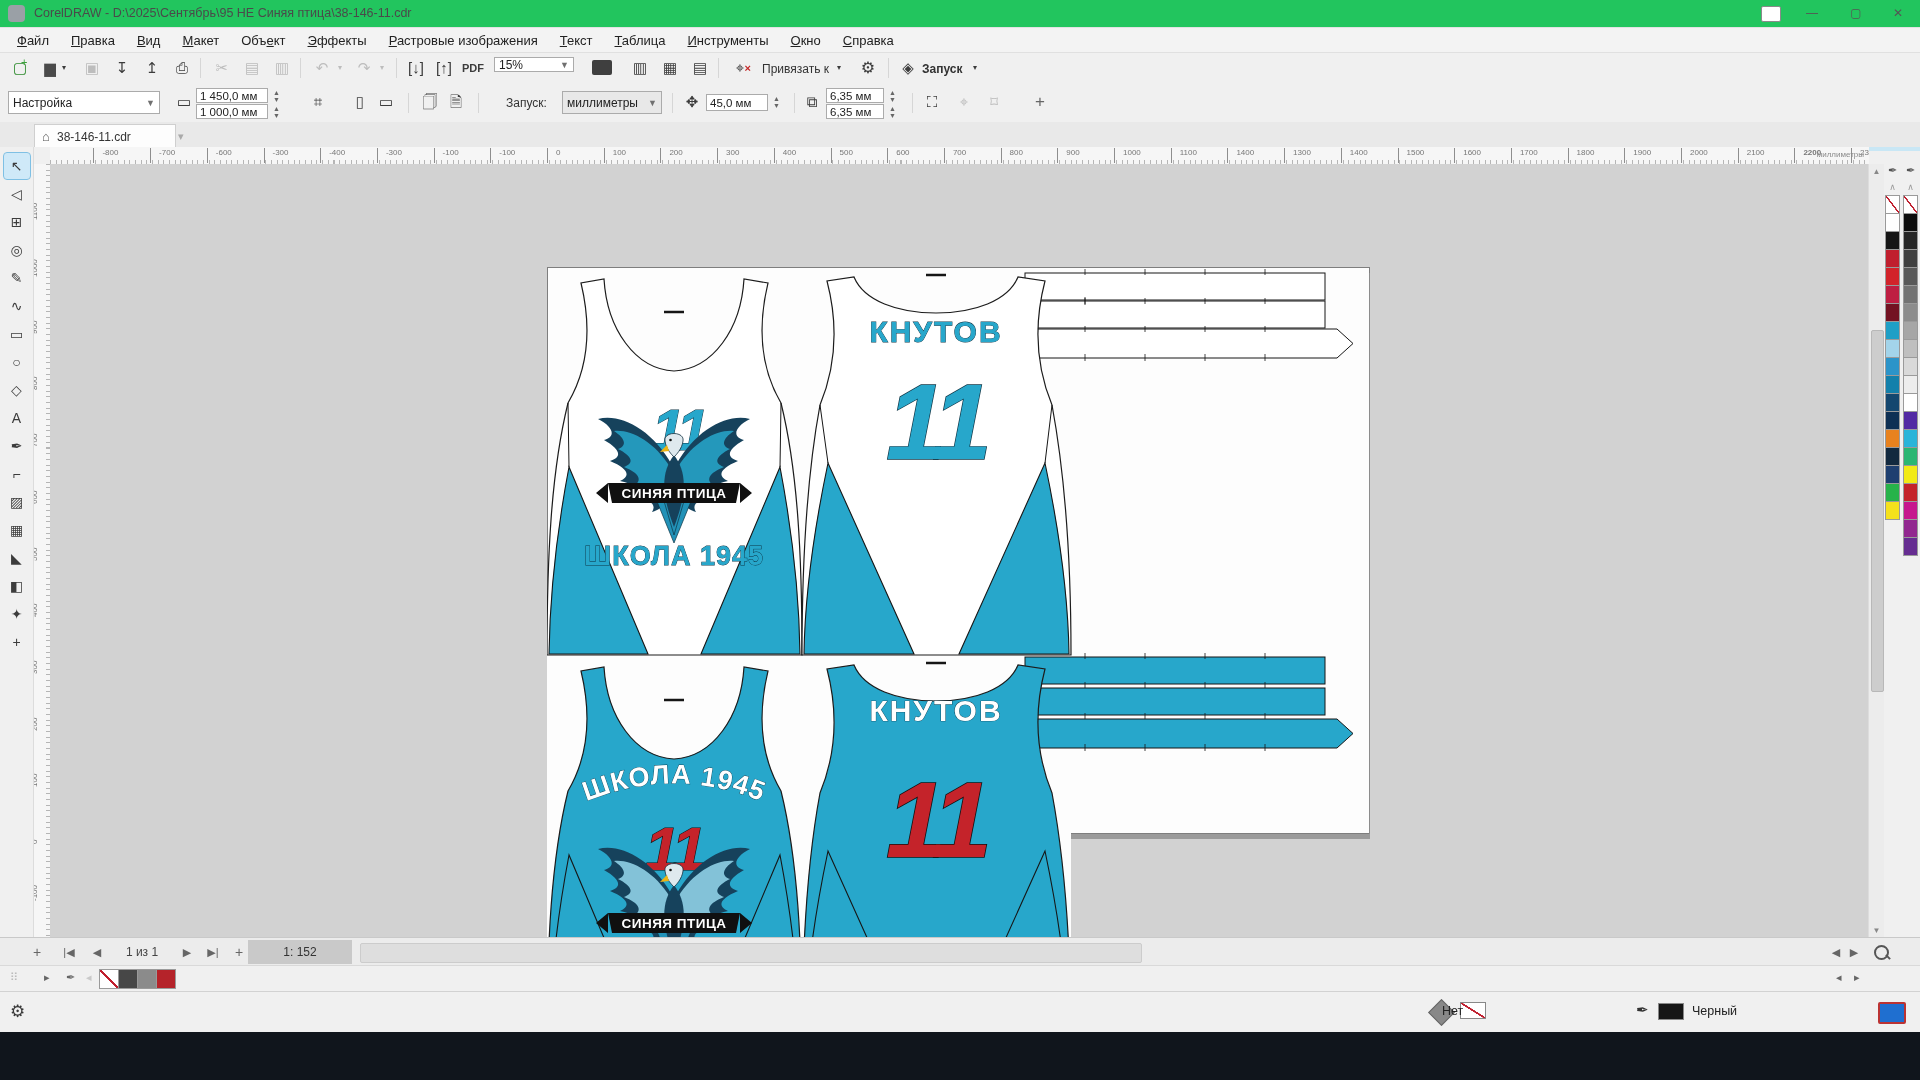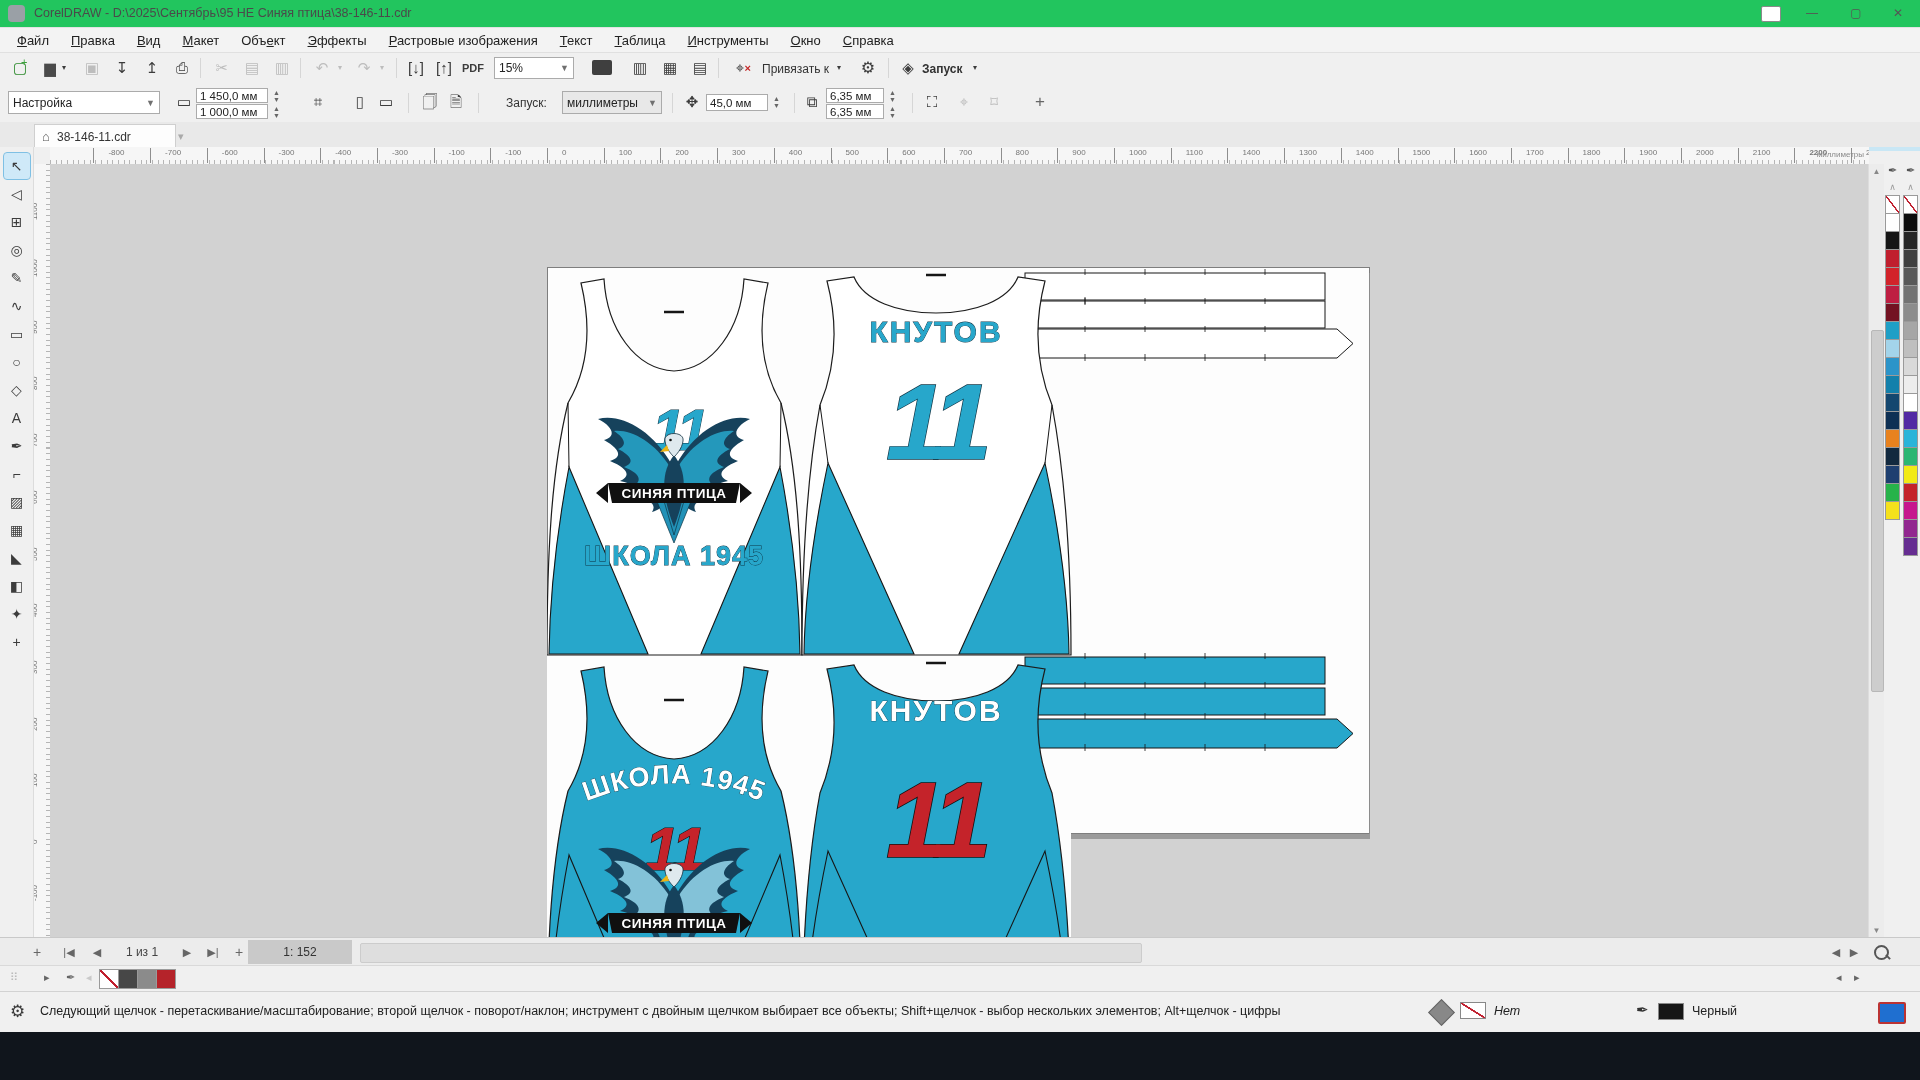--- a/index.html
+++ b/index.html
@@ -40,21 +40,21 @@
   
   .docbar{position:absolute;left:0;top:122px;right:0;height:25px;background:#e9e9e9;border-bottom:4px solid #c9e7f5;}
   .doctab{position:absolute;left:34px;top:2px;width:140px;height:23px;background:#fdfdfd;border:1px solid #cfcfcf;border-bottom:none;
           display:flex;align-items:center;font-size:12px;color:#333;}
   .doctab .home{width:22px;text-align:center;color:#555;font-size:13px;}
 
   
   .hruler{position:absolute;left:50px;top:147px;right:51px;height:17px;background:#f6f6f6;border-bottom:1px solid #b7b7b7;overflow:hidden;}
   .hruler .minor{position:absolute;bottom:0;left:0;right:0;height:4px;
       background:repeating-linear-gradient(90deg,#b5b5b5 0 1px,transparent 1px 5.67px);}
-  .hlab{position:absolute;top:1px;height:15px;border-left:1px solid #8e8e8e;padding-left:14px;font-size:8px;color:#777;}
+  .hlab{position:absolute;top:1px;height:15px;border-left:1px solid #8e8e8e;padding-left:8px;font-size:8px;color:#777;}
   .vruler{position:absolute;left:34px;top:164px;width:16px;bottom:142px;background:#f6f6f6;border-right:1px solid #b7b7b7;overflow:hidden;}
   .vruler .minor{position:absolute;right:0;top:0;bottom:0;width:4px;
       background:repeating-linear-gradient(180deg,#b5b5b5 0 1px,transparent 1px 5.67px);}
   .vlab{position:absolute;left:1px;width:15px;border-top:1px solid #8e8e8e;font-size:8px;color:#777;
         transform-origin:2px 8px;transform:rotate(-90deg);white-space:nowrap;}
   .ruler-corner{position:absolute;left:34px;top:147px;width:16px;height:17px;background:#f0f0f0;border-right:1px solid #b7b7b7;border-bottom:1px solid #b7b7b7;}
   .ruler-unit{position:absolute;right:56px;top:150px;font-size:8px;color:#8a8a8a;}
 
   
   .toolbox{position:absolute;left:0;top:147px;width:34px;bottom:142px;background:#f0f0f0;border-right:1px solid #dcdcdc;padding-top:4px;box-sizing:border-box;}
@@ -144,21 +144,21 @@
     <div class="tbtn gray" style="left:270px;">▥</div>
     <div class="tsep" style="left:300px;"></div>
     <div class="tbtn gray" style="left:310px;">↶</div>
     <div class="tbtn gray" style="left:334px;width:12px;font-size:8px;">▾</div>
     <div class="tbtn gray" style="left:352px;">↷</div>
     <div class="tbtn gray" style="left:376px;width:12px;font-size:8px;">▾</div>
     <div class="tsep" style="left:396px;"></div>
     <div class="tbtn" style="left:404px;">[↓]</div>
     <div class="tbtn" style="left:432px;">[↑]</div>
     <div class="tbtn pdf-label" style="left:458px;width:30px;">PDF</div>
-    <div class="combo" style="left:494px;top:4px;width:80px;height:22px;">
+    <div class="combo" style="left:494px;top:4px;width:80px;height:15px;">
       <span>15%</span>
         <span class="arr">▼</span>
     </div>
     <div class="fullscreen-box" style="left:592px;"></div>
     <div class="tbtn" style="left:628px;">▥</div>
     <div class="tbtn" style="left:658px;">▦</div>
     <div class="tbtn" style="left:688px;">▤</div>
     <div class="tsep" style="left:718px;"></div>
     <div class="tbtn snapx" style="left:728px;">⌖<span class="x">×</span></div>
     <div class="lbl" style="left:762px;top:9px;">Привязать к</div>
@@ -479,24 +479,23 @@
     <div class="dp-ctl" style="left:86px;color:#c9c9c9;">◂</div>
     <div style="position:absolute;left:100px;top:3px;">
       <div class="swatch none"></div><div class="swatch" style="background: rgb(71, 71, 71);"></div><div class="swatch" style="background: rgb(139, 139, 139);"></div><div class="swatch" style="background: rgb(181, 35, 42);"></div>
     </div>
     <div class="dp-ctl" style="left:1836px;">◂</div>
     <div class="dp-ctl" style="left:1854px;">▸</div>
   </div>
 
   <div class="statusbar">
     <div class="gear">⚙</div>
-    <div class="status-hint">Следующий щелчок - перетаскивание/масштабирование; второй щелчок - поворот/наклон; инструмент с двойным щелчком выбирает все объекты; Shift+щелчок - выбор нескольких элементов; Alt+щелчок - цифры</div>
     <div class="abs" style="left:1432px;top:11px;width:17px;height:17px;background:#888;transform:rotate(45deg);border:1px solid #666;"></div>
     <div class="ind-swatch swatch none" style="left:1460px;"></div>
-    <div class="ind-label" style="left:1494px;font-style:italic;">Нет</div>
+    <div class="ind-label" style="left:1442px;">Нет</div>
     <div class="abs" style="left:1636px;top:9px;font-size:15px;color:#333;">✒</div>
     <div class="ind-swatch" style="left:1658px;background:#161616;"></div>
     <div class="ind-label" style="left:1692px;">Черный</div>
     <div class="monitor" style="left:1878px;"></div>
   </div>
 
   <div class="taskbar"></div>
 
 </div>
 

